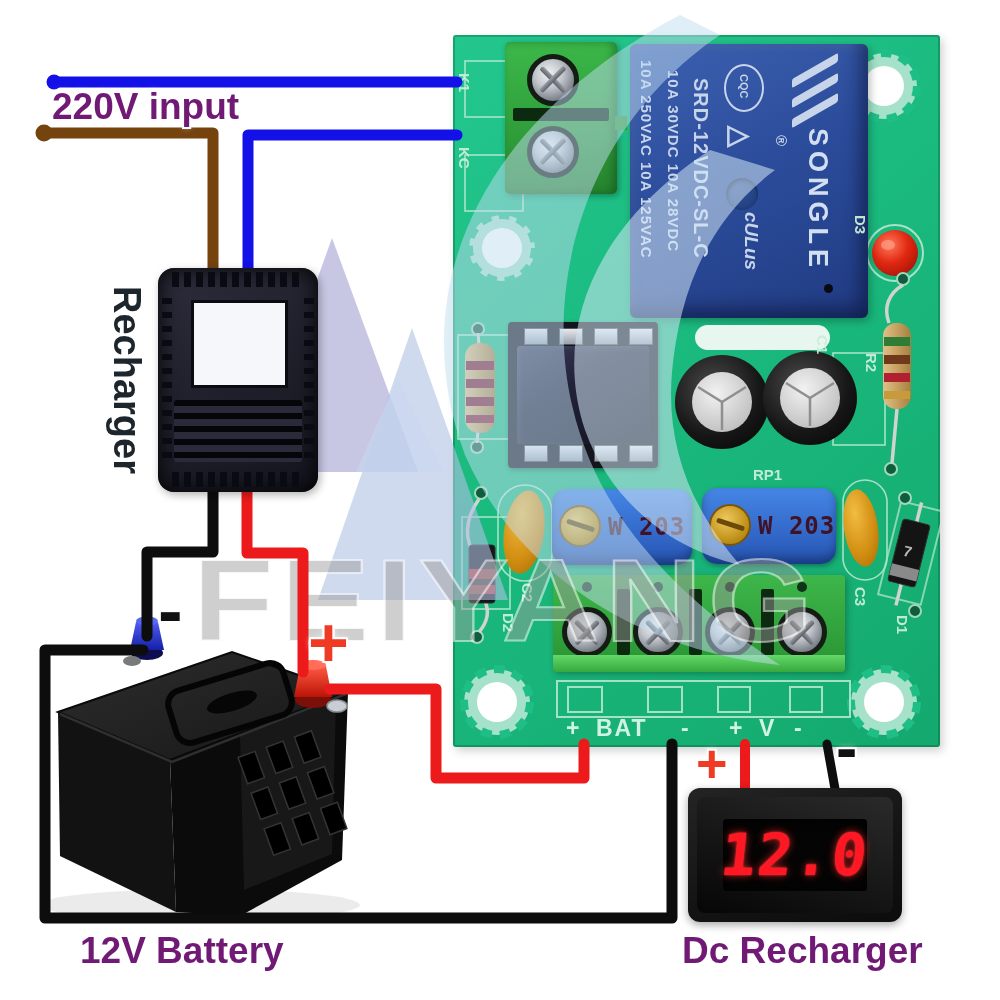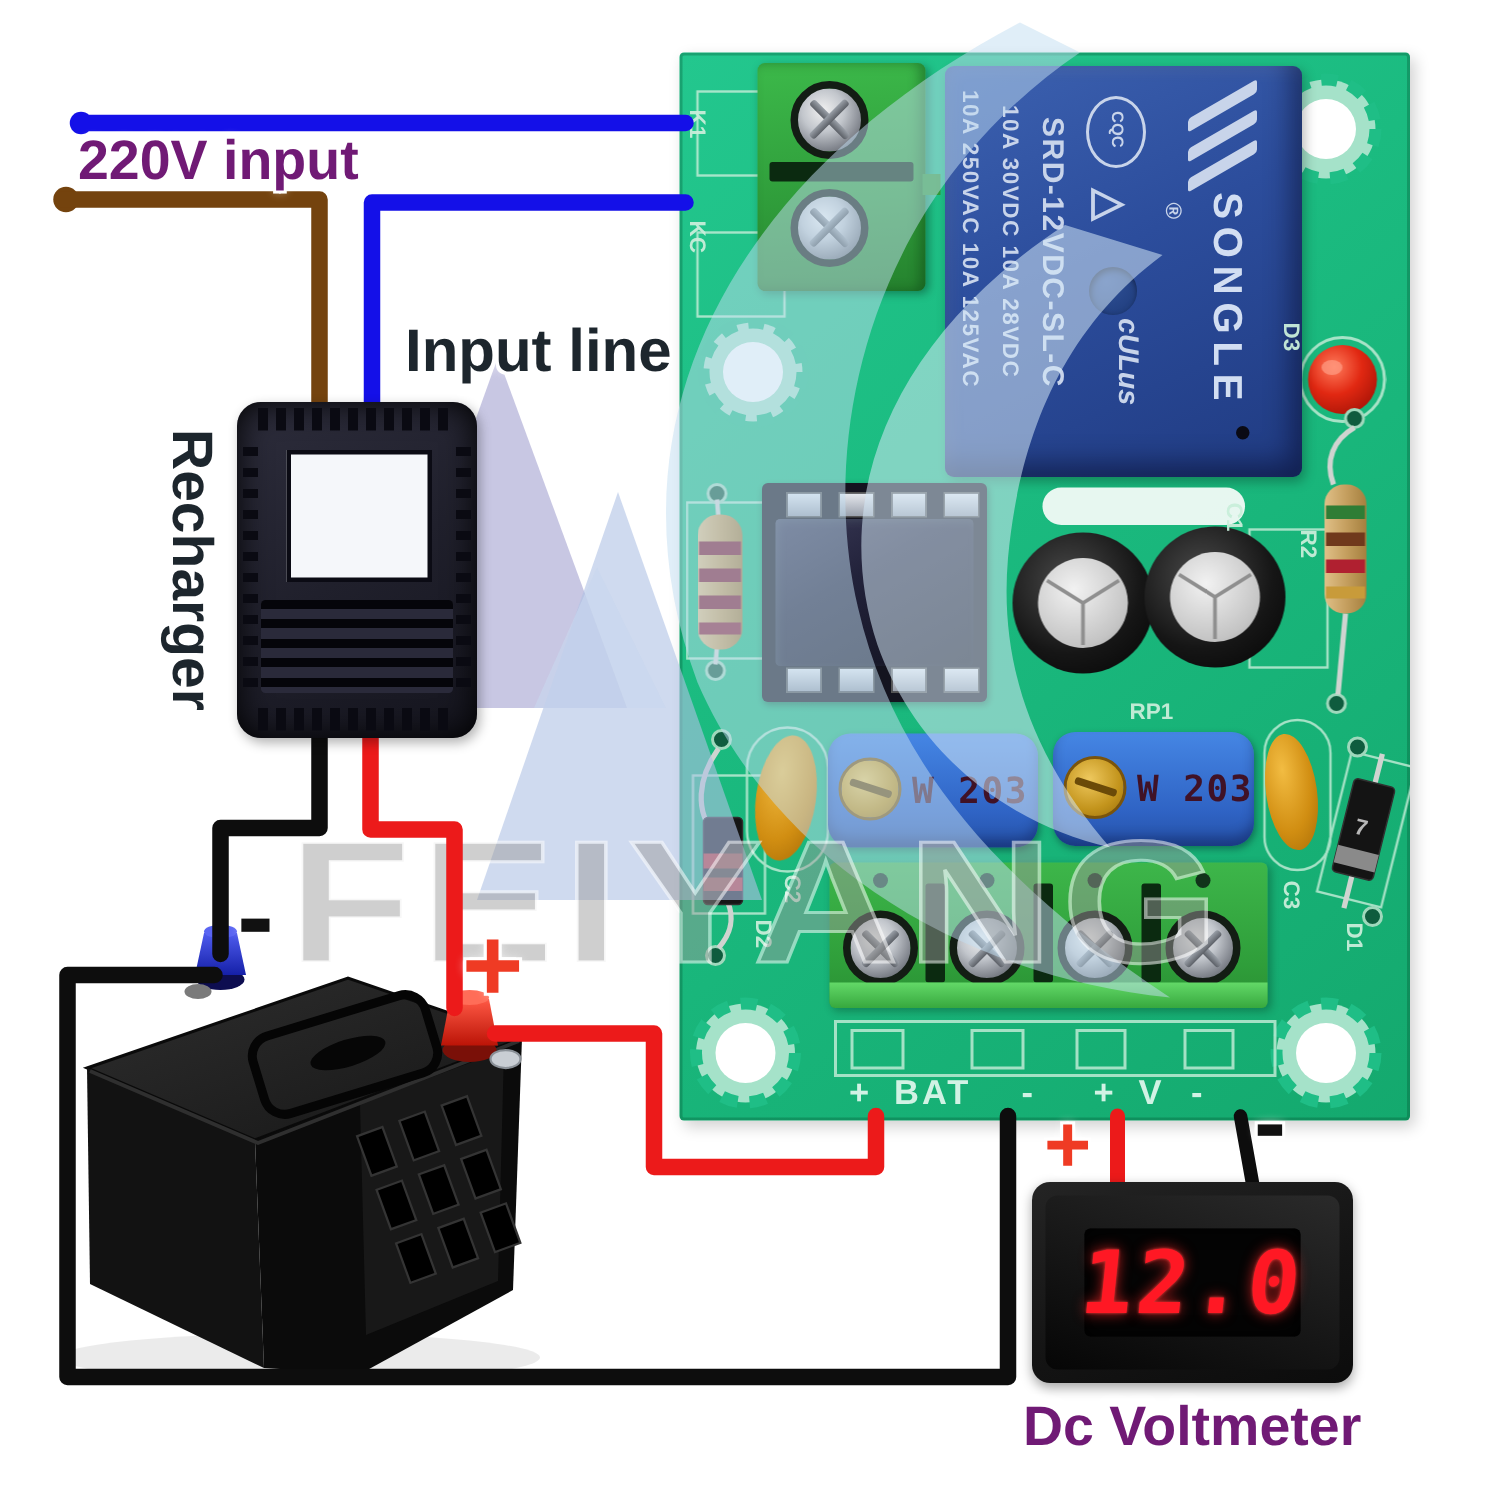--- a/index.html
+++ b/index.html
@@ -445,20 +445,20 @@
 
   <div class="voltmeter">
     <div class="vm-frame">
       <div class="vm-display">
         <span class="vm-digits">12.0</span>
       </div>
     </div>
   </div>
 
   <div class="lbl red l-220">220V input</div>
-  <div class="lbl dark l-input">Input line</div>
   <div class="lbl dark l-rech">Recharger</div>
-  <div class="lbl red l-meter">Dc Voltmeter</div>
+  <div class="lbl red l-batt">12V Battery</div>
+  <div class="lbl red l-meter">Dc Recharger</div>
   <div class="lbl l-bminus">-</div>
   <div class="lbl l-bplus">+</div>
   <div class="lbl l-mplus">+</div>
   <div class="lbl l-mminus">-</div>
 </div>
 
 </body></html>

